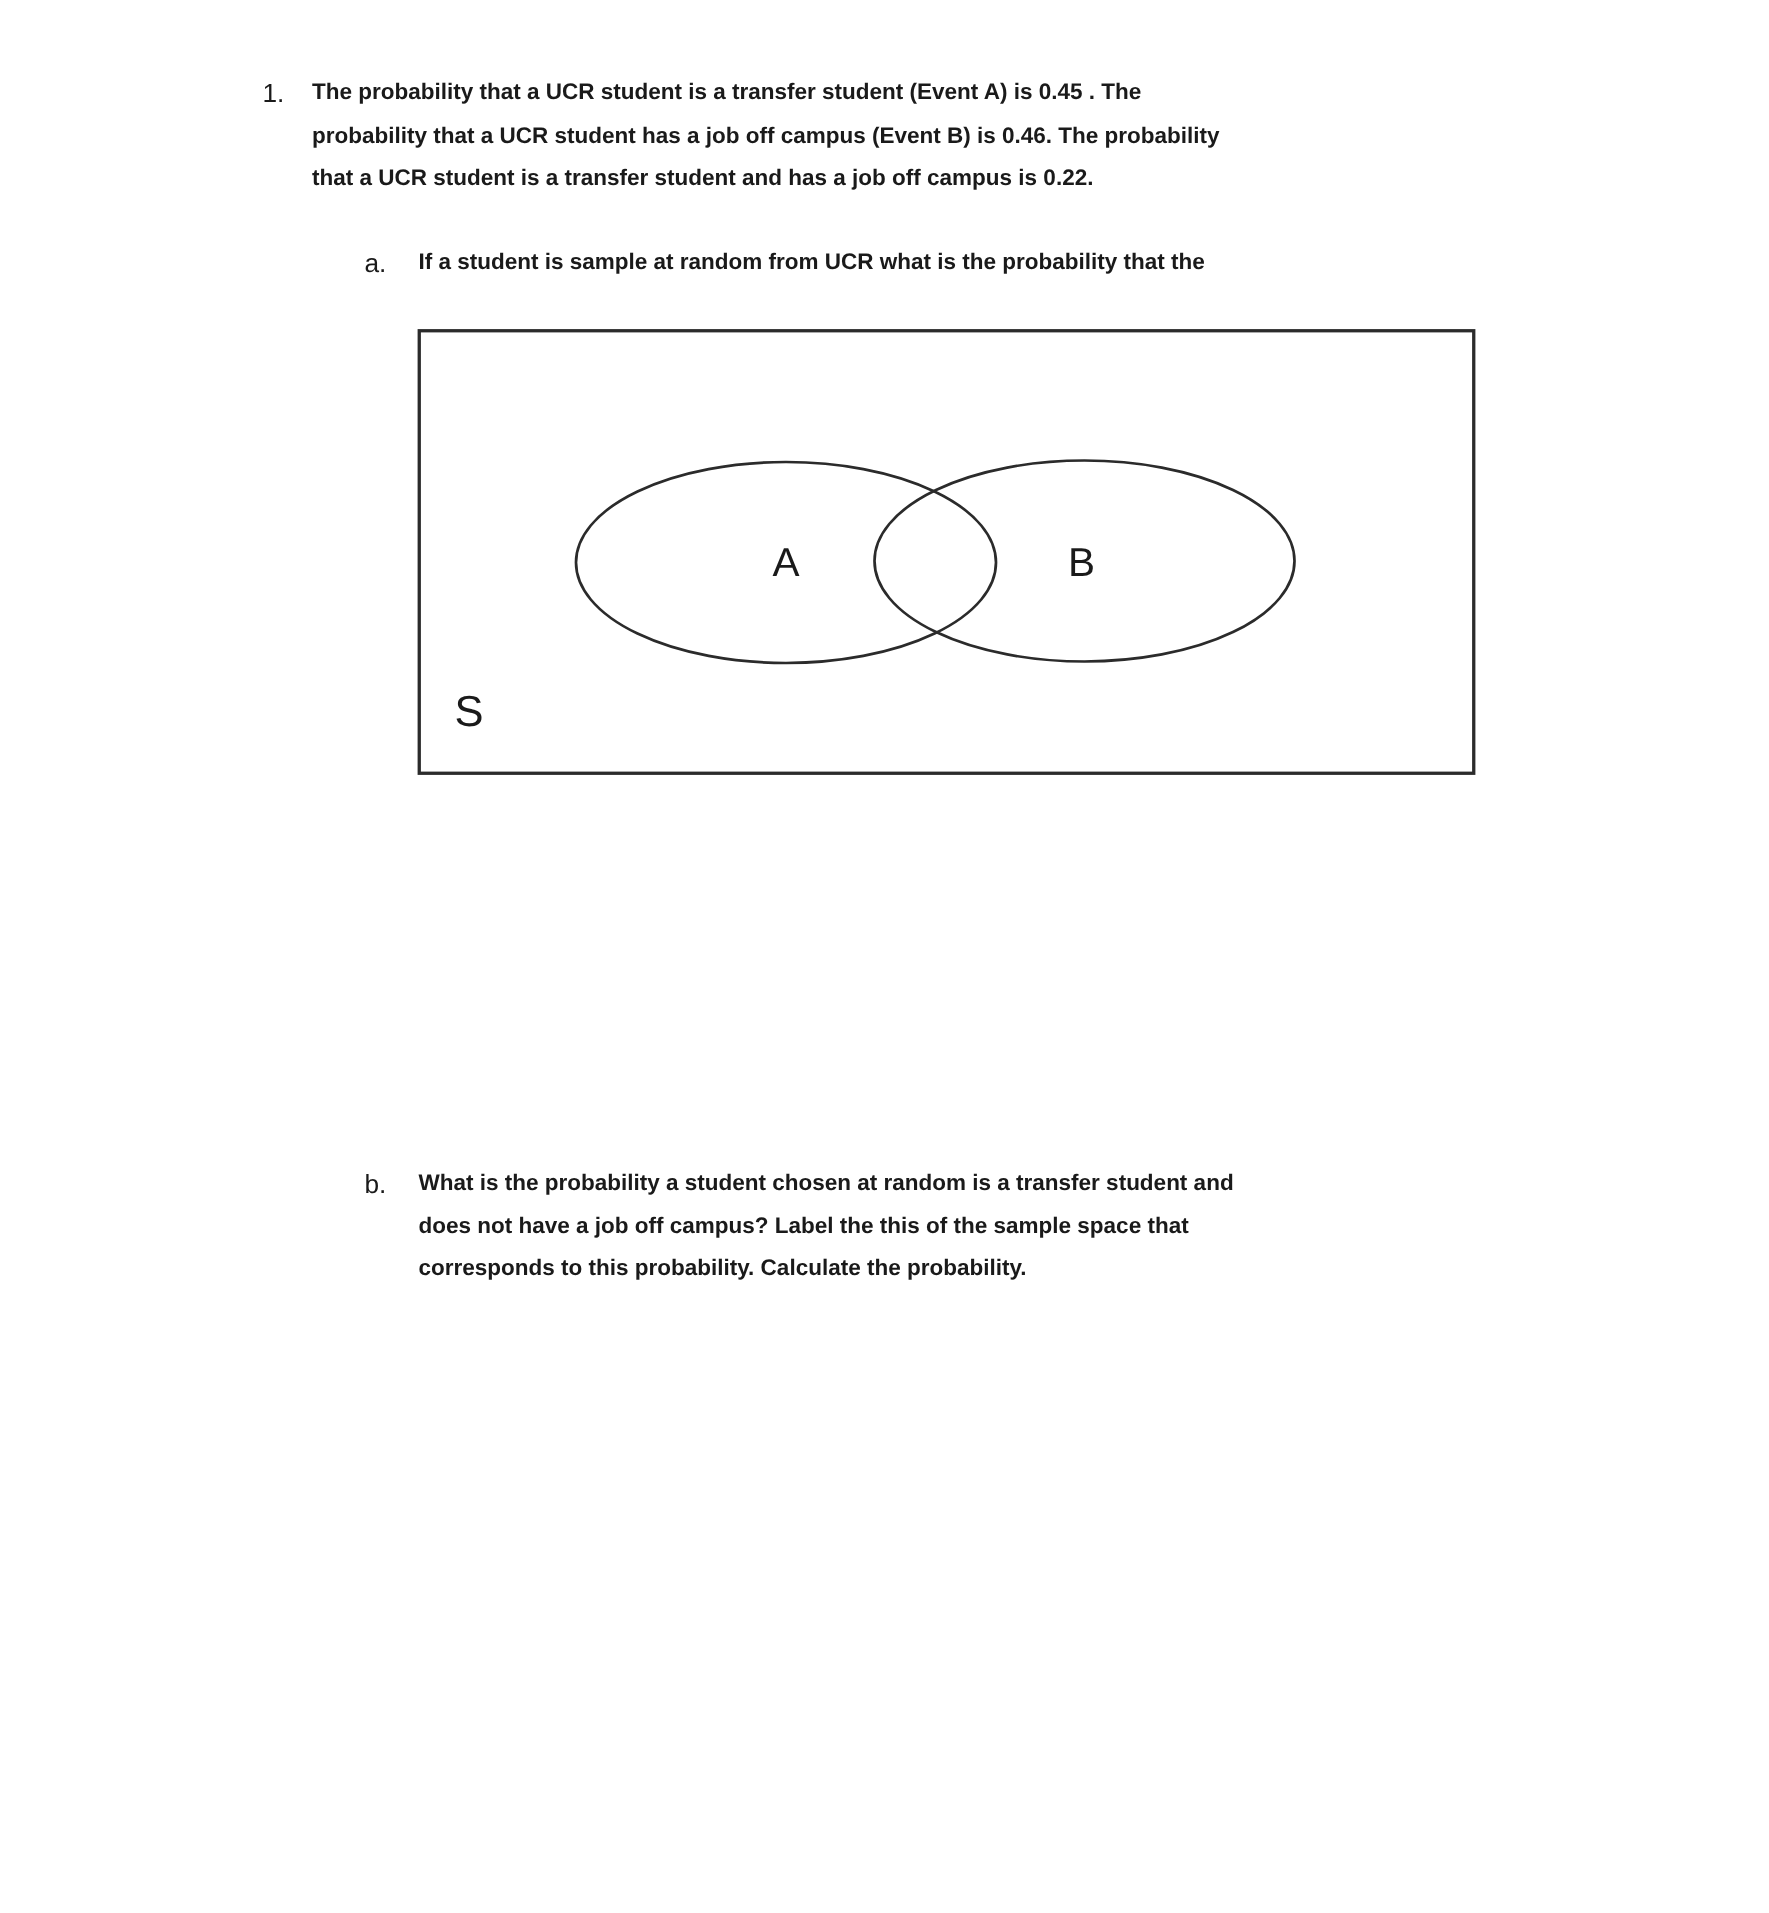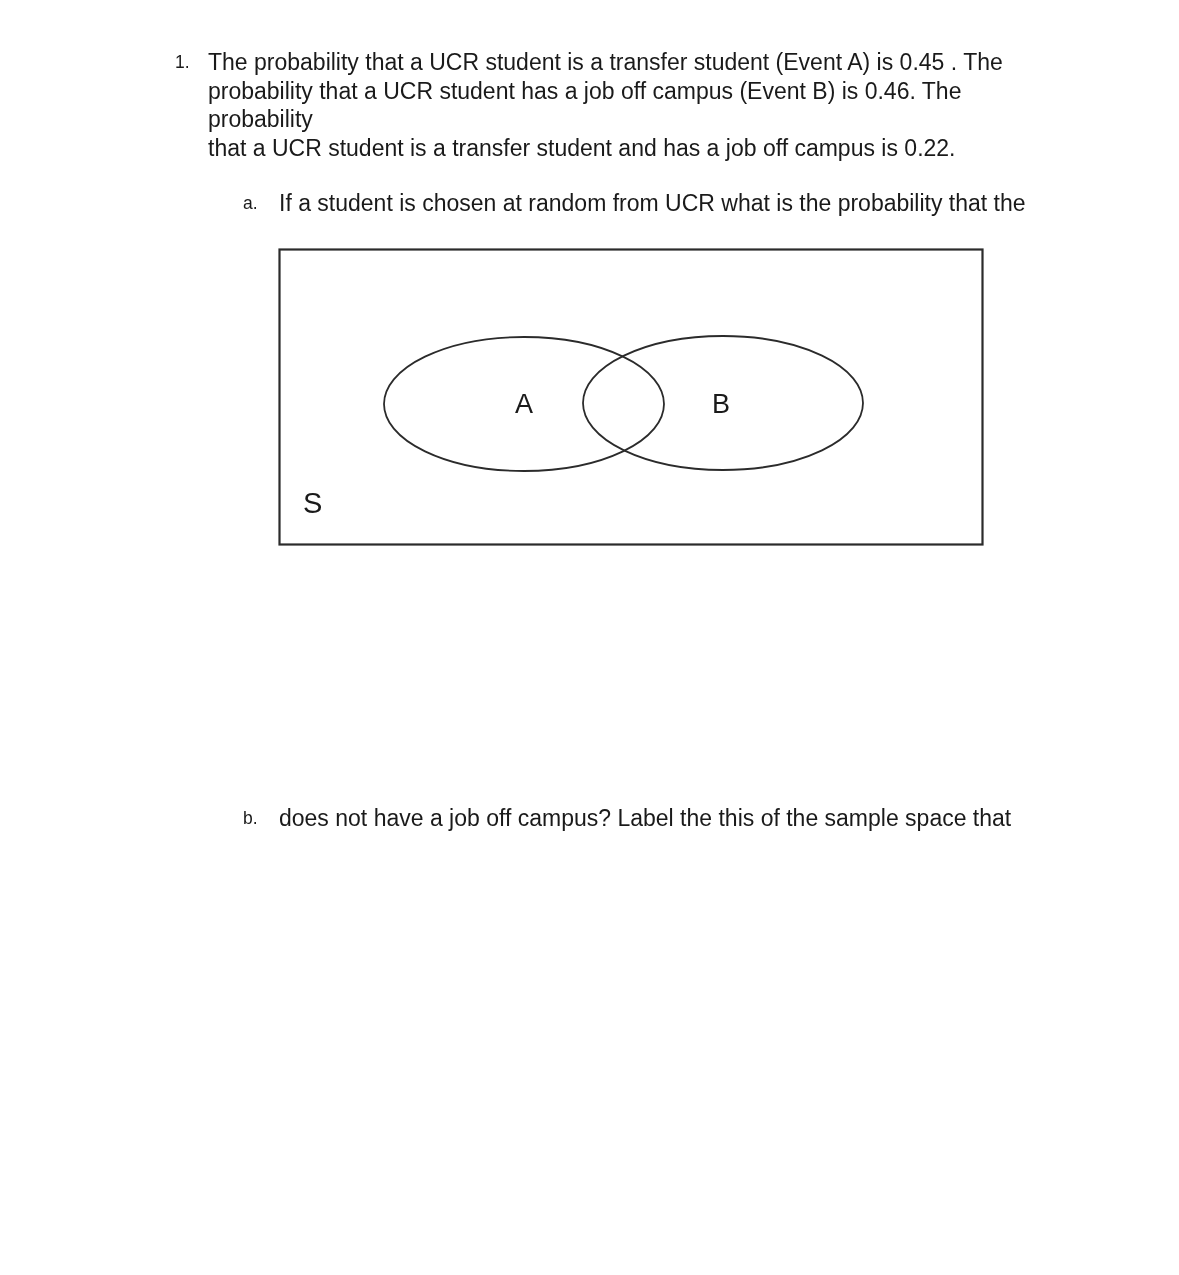--- a/index.html
+++ b/index.html
@@ -23,22 +23,23 @@
     display: flex;
     align-items: flex-start;
   }
   .num-label {
     width: 33px;
     flex: 0 0 33px;
     font-size: 17.5px;
     line-height: 28.5px;
   }
   .text-block {
-    font-size: 23px;
+    font-size: 15px;
     line-height: 28.5px;
+    font-weight: bold;
   }
   .part {
     display: flex;
     align-items: flex-start;
     margin-top: 27px;
     margin-left: 68px;
   }
   .part .num-label {
     width: 36px;
     flex: 0 0 36px;
@@ -69,21 +70,21 @@
     <div class="text-block">
       <div>The probability that a UCR student is a transfer student (Event A) is 0.45 . The</div>
       <div>probability that a UCR student has a job off campus (Event B) is 0.46. The probability</div>
       <div>that a UCR student is a transfer student and has a job off campus is 0.22.</div>
     </div>
   </div>
 
   <div class="part">
     <div class="num-label">a.</div>
     <div class="text-block">
-      <div>If a student is chosen at random from UCR what is the probability that the</div>
+      <div>If a student is sample at random from UCR what is the probability that the</div>
     </div>
   </div>
 
   <div class="venn-wrap">
     <svg width="706" height="298" viewBox="0 0 706 298">
 
       <rect x="1.5" y="1.5" width="703" height="295" fill="none" stroke="#2b2b2b" stroke-width="2.2"></rect>
 
       <ellipse cx="246" cy="156" rx="140" ry="67" fill="none" stroke="#2b2b2b" stroke-width="1.8"></ellipse>
 
@@ -91,17 +92,19 @@
 
       <text class="venn-label" x="237" y="165" font-size="27" fill="#1a1a1a">A</text>
       <text class="venn-label" x="434" y="165" font-size="27" fill="#1a1a1a">B</text>
       <text class="venn-label" x="25" y="265" font-size="29" fill="#1a1a1a">S</text>
     </svg>
   </div>
 
   <div class="part part-b">
     <div class="num-label">b.</div>
     <div class="text-block">
+      <div>What is the probability a student chosen at random is a transfer student and</div>
       <div>does not have a job off campus? Label the this of the sample space that</div>
+      <div>corresponds to this probability. Calculate the probability.</div>
     </div>
   </div>
 
 </div>
 
 </body></html>

